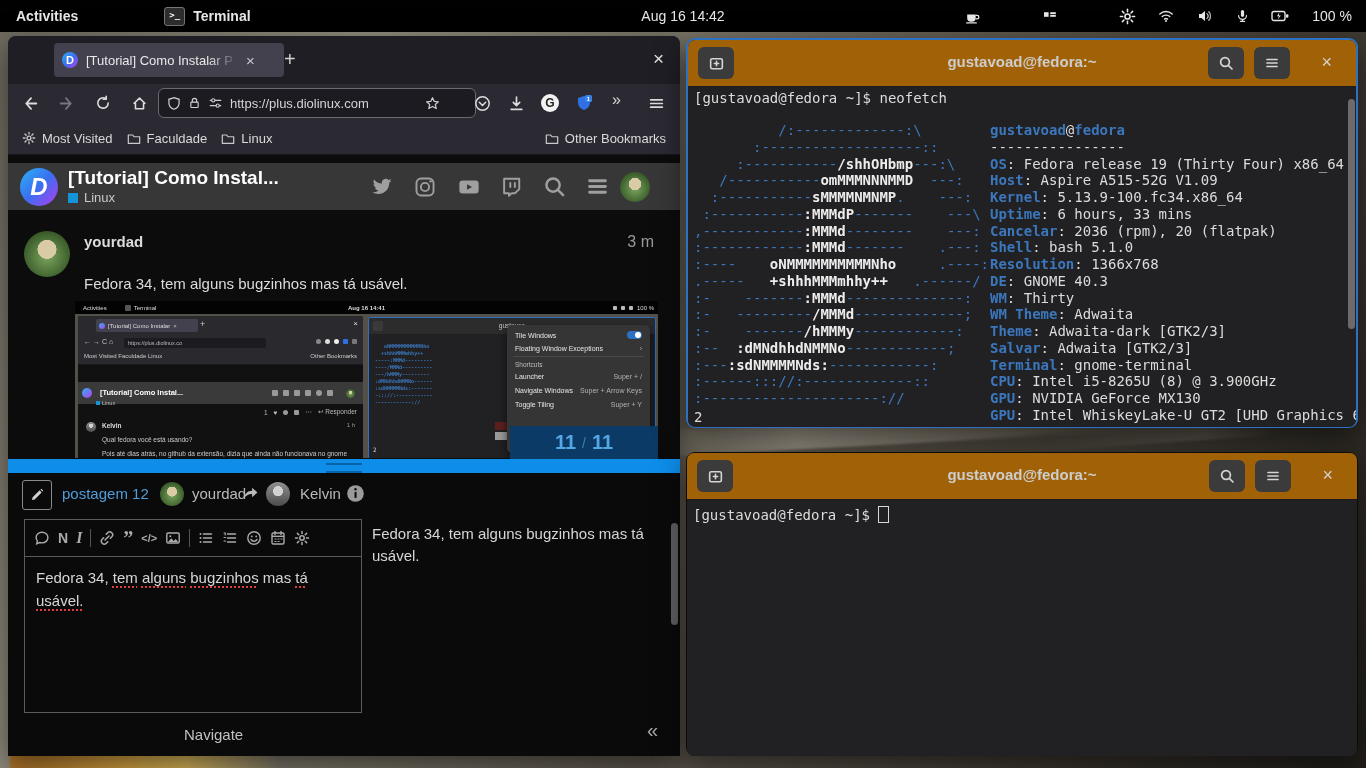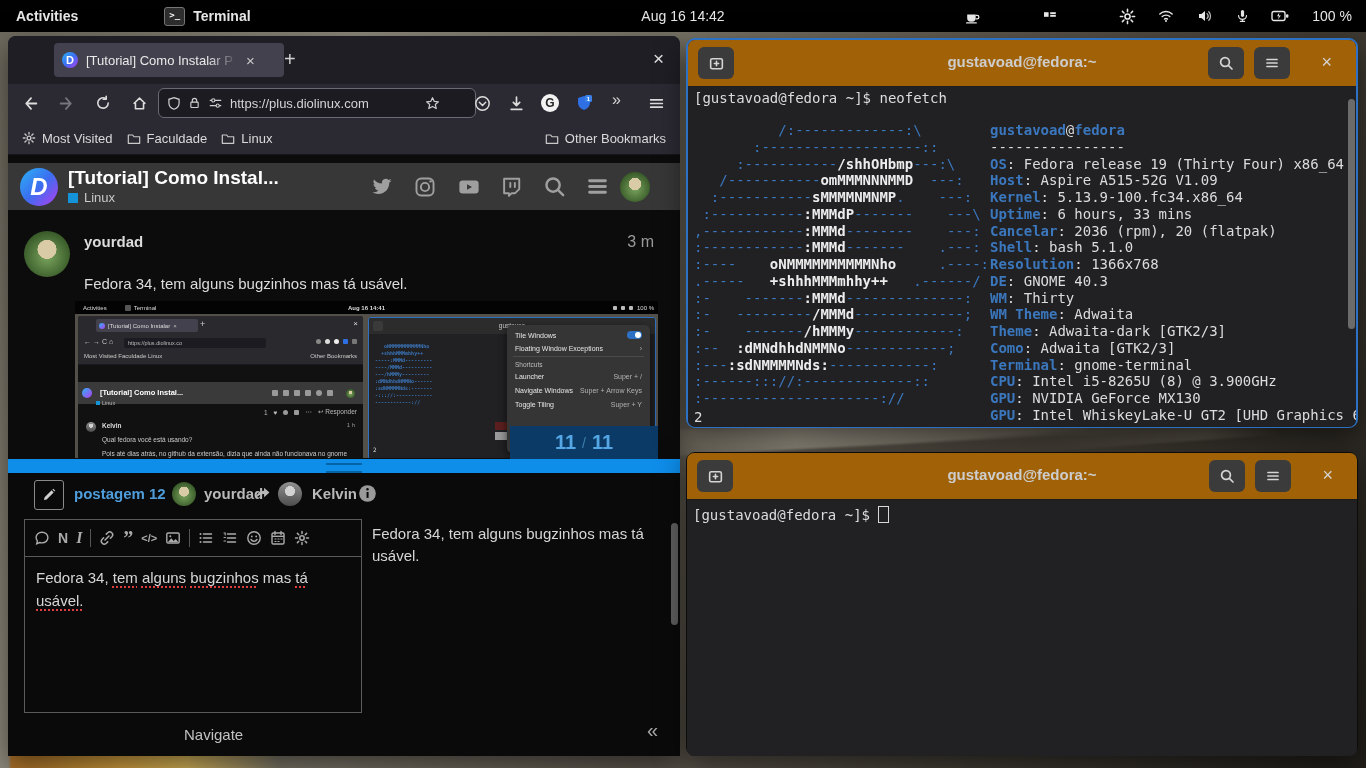--- a/index.html
+++ b/index.html
@@ -120,21 +120,21 @@
 
   #progress-badge{left:502px;top:271px;width:148px;height:33px;background:#0b3a66;display:flex;align-items:center;justify-content:center;gap:6px;}
   #progress-badge .n{font-size:20px;font-weight:bold;color:#54a7e4;}
   #progress-badge .s{font-size:14px;color:#3f7fae;}
 
   
   #composer{position:relative;height:298px;background:#0a0a0a;}
   #c-dragbar{position:absolute;left:0;top:0;width:672px;height:14px;background:#0e8de9;}
   #c-grip{position:absolute;left:318px;top:4px;width:36px;height:6px;
     border-top:2px solid #0663a5;border-bottom:2px solid #0663a5;}
-  #c-header{position:absolute;left:12px;top:14px;width:804px;height:42px;font-weight:bold;}
+  #c-header{position:absolute;left:0;top:14px;width:804px;height:42px;}
   #c-pencilbox{position:absolute;left:14px;top:7px;width:28px;height:28px;border:1px solid #8a8a8a;border-radius:3px;
     display:flex;align-items:center;justify-content:center;color:#d0d0d0;}
   #c-postlink{position:absolute;left:54px;top:12px;font-size:15px;color:#4f9ddb;}
   .c-avatar{position:absolute;top:9px;width:24px;height:24px;border-radius:50%;}
   .c-name{position:absolute;top:12px;font-size:15px;color:#b9b9b9;}
   #c-expand{position:absolute;right:52px;top:11px;color:#bdbdbd;}
   #c-chevron{position:absolute;right:18px;top:13px;color:#bdbdbd;}
   #c-editorbox{position:absolute;left:16px;top:60px;width:336px;height:192px;border:1px solid #5b5b5b;background:#0a0a0a;}
   #c-toolbar{height:36px;border-bottom:1px solid #5b5b5b;display:flex;align-items:center;gap:8px;padding:0 9px;color:#ababab;}
   .tb-sep{width:1px;height:18px;background:#555;}
@@ -722,21 +722,21 @@
 <span class="nf-label">Host</span><span class="nf-plain">: Aspire A515-52G V1.09</span>
 <span class="nf-label">Kernel</span><span class="nf-plain">: 5.13.9-100.fc34.x86_64</span>
 <span class="nf-label">Uptime</span><span class="nf-plain">: 6 hours, 33 mins</span>
 <span class="nf-label">Cancelar</span><span class="nf-plain">: 2036 (rpm), 20 (flatpak)</span>
 <span class="nf-label">Shell</span><span class="nf-plain">: bash 5.1.0</span>
 <span class="nf-label">Resolution</span><span class="nf-plain">: 1366x768</span>
 <span class="nf-label">DE</span><span class="nf-plain">: GNOME 40.3</span>
 <span class="nf-label">WM</span><span class="nf-plain">: Thirty</span>
 <span class="nf-label">WM Theme</span><span class="nf-plain">: Adwaita</span>
 <span class="nf-label">Theme</span><span class="nf-plain">: Adwaita-dark [GTK2/3]</span>
-<span class="nf-label">Como</span><span class="nf-plain">: Adwaita [GTK2/3]</span>
+<span class="nf-label">Salvar</span><span class="nf-plain">: Adwaita [GTK2/3]</span>
 <span class="nf-label">Terminal</span><span class="nf-plain">: gnome-terminal</span>
 <span class="nf-label">CPU</span><span class="nf-plain">: Intel i5-8265U (8) @ 3.900GHz</span>
 <span class="nf-label">GPU</span><span class="nf-plain">: NVIDIA GeForce MX130</span>
 <span class="nf-label">GPU</span><span class="nf-plain">: Intel WhiskeyLake-U GT2 [UHD Graphics 6</span>
 </pre>
       <div id="t1-trailing">2</div>
       <div id="t1-scroll"></div>
     </div>
   </div>
 

